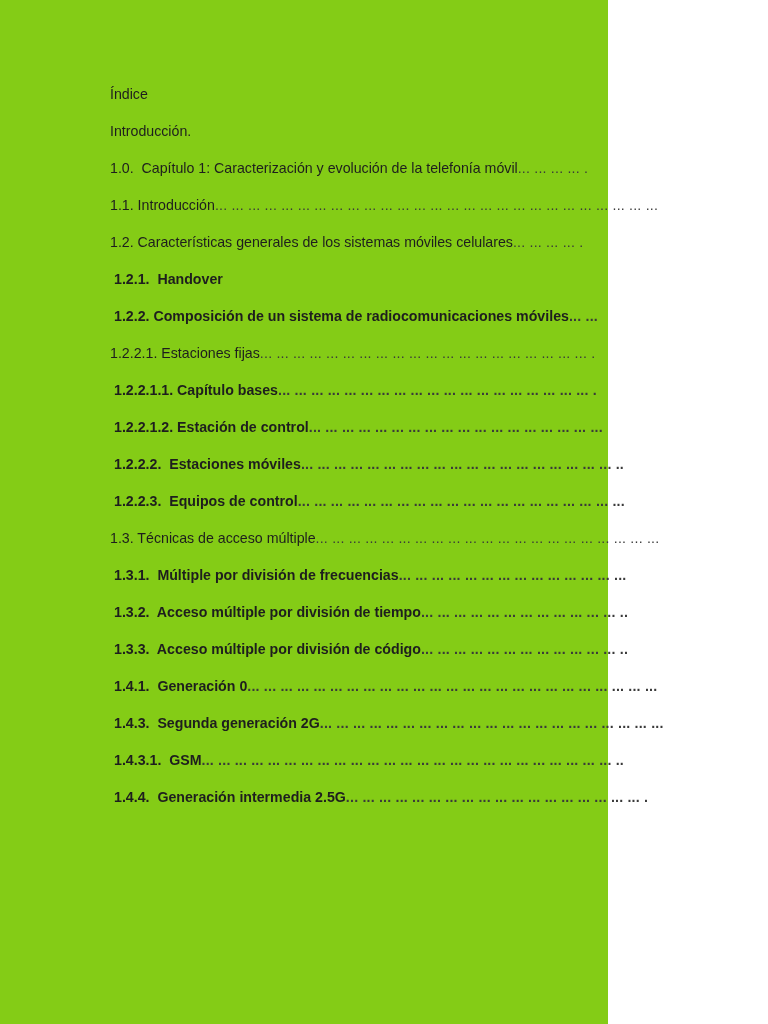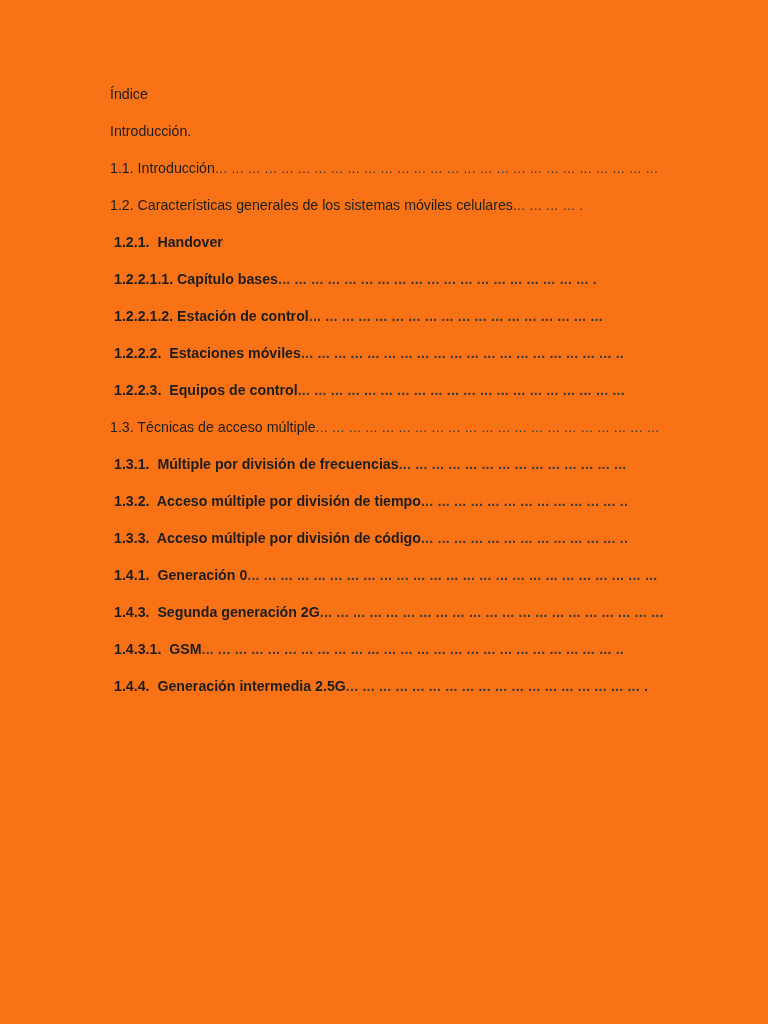--- a/index.html
+++ b/index.html
@@ -12,23 +12,23 @@
       height: 1024px;
       position: relative;
       overflow: hidden;
       font-family: "Liberation Sans", sans-serif;
       color: #1e1e1e;
     }
     .page {
       position: absolute;
       left: 0;
       top: 0;
-      width: 768px;
+      width: 608px;
       height: 1024px;
-      background: #f97316;
+      background: #84cc16;
     }
     .toc {
       position: absolute;
       left: 110px;
       top: 84px;
       width: 560px;
     }
     .toc-line {
       height: 37px;
       line-height: 20px;
@@ -44,23 +44,26 @@
     }
   </style>
 </head>
 <body>
 
 <div class="page">
   <div class="toc">
     <div class="toc-line indent-0">Índice</div>
 
     <div class="toc-line"><span>Introducción.</span><span class="leader"></span></div>
+    <div class="toc-line"><span>1.0.  Capítulo 1: Caracterización y evolución de la telefonía móvil</span><span class="leader">... ... ... ... .</span></div>
     <div class="toc-line"><span>1.1. Introducción</span><span class="leader">... ... ... ... ... ... ... ... ... ... ... ... ... ... ... ... ... ... ... ... ... ... ... ... ... ... ...</span></div>
     <div class="toc-line"><span>1.2. Características generales de los sistemas móviles celulares</span><span class="leader">... ... ... ... .</span></div>
     <div class="toc-line indent-1"><span>1.2.1.  Handover</span><span class="leader"></span></div>
+    <div class="toc-line indent-1"><span>1.2.2. Composición de un sistema de radiocomunicaciones móviles</span><span class="leader">... ...</span></div>
+    <div class="toc-line"><span>1.2.2.1. Estaciones fijas</span><span class="leader">... ... ... ... ... ... ... ... ... ... ... ... ... ... ... ... ... ... ... ... .</span></div>
     <div class="toc-line indent-1"><span>1.2.2.1.1. Capítulo bases</span><span class="leader">... ... ... ... ... ... ... ... ... ... ... ... ... ... ... ... ... ... ... .</span></div>
     <div class="toc-line indent-1"><span>1.2.2.1.2. Estación de control</span><span class="leader">... ... ... ... ... ... ... ... ... ... ... ... ... ... ... ... ... ...</span></div>
     <div class="toc-line indent-1"><span>1.2.2.2.  Estaciones móviles</span><span class="leader">... ... ... ... ... ... ... ... ... ... ... ... ... ... ... ... ... ... ... ..</span></div>
     <div class="toc-line indent-1"><span>1.2.2.3.  Equipos de control</span><span class="leader">... ... ... ... ... ... ... ... ... ... ... ... ... ... ... ... ... ... ... ...</span></div>
     <div class="toc-line"><span>1.3. Técnicas de acceso múltiple</span><span class="leader">... ... ... ... ... ... ... ... ... ... ... ... ... ... ... ... ... ... ... ... ...</span></div>
     <div class="toc-line indent-1"><span>1.3.1.  Múltiple por división de frecuencias</span><span class="leader">... ... ... ... ... ... ... ... ... ... ... ... ... ...</span></div>
     <div class="toc-line indent-1"><span>1.3.2.  Acceso múltiple por división de tiempo</span><span class="leader">... ... ... ... ... ... ... ... ... ... ... ... ..</span></div>
     <div class="toc-line indent-1"><span>1.3.3.  Acceso múltiple por división de código</span><span class="leader">... ... ... ... ... ... ... ... ... ... ... ... ..</span></div>
     <div class="toc-line indent-1"><span>1.4.1.  Generación 0</span><span class="leader">... ... ... ... ... ... ... ... ... ... ... ... ... ... ... ... ... ... ... ... ... ... ... ... ...</span></div>
     <div class="toc-line indent-1"><span>1.4.3.  Segunda generación 2G</span><span class="leader">... ... ... ... ... ... ... ... ... ... ... ... ... ... ... ... ... ... ... ... ...</span></div>

